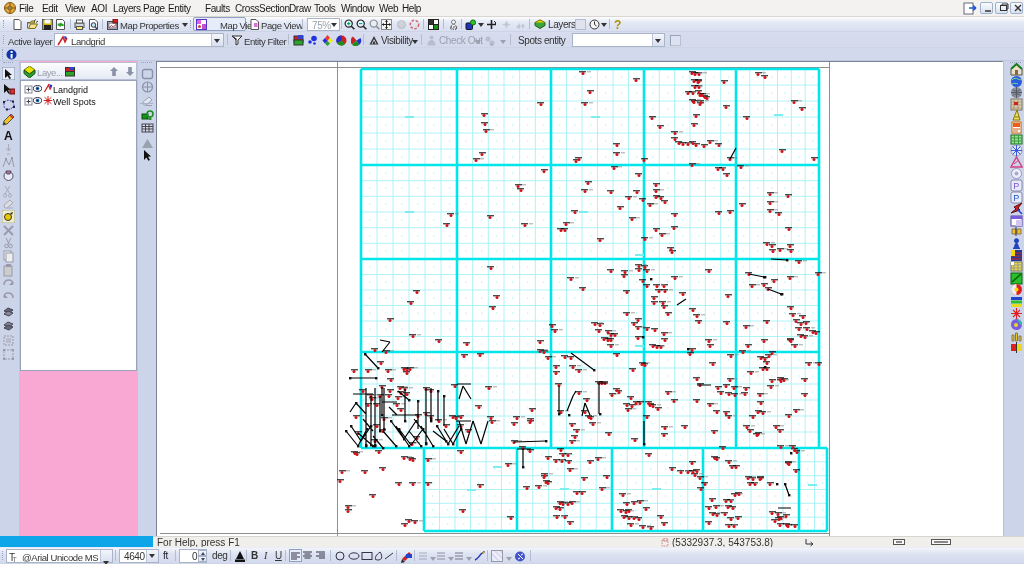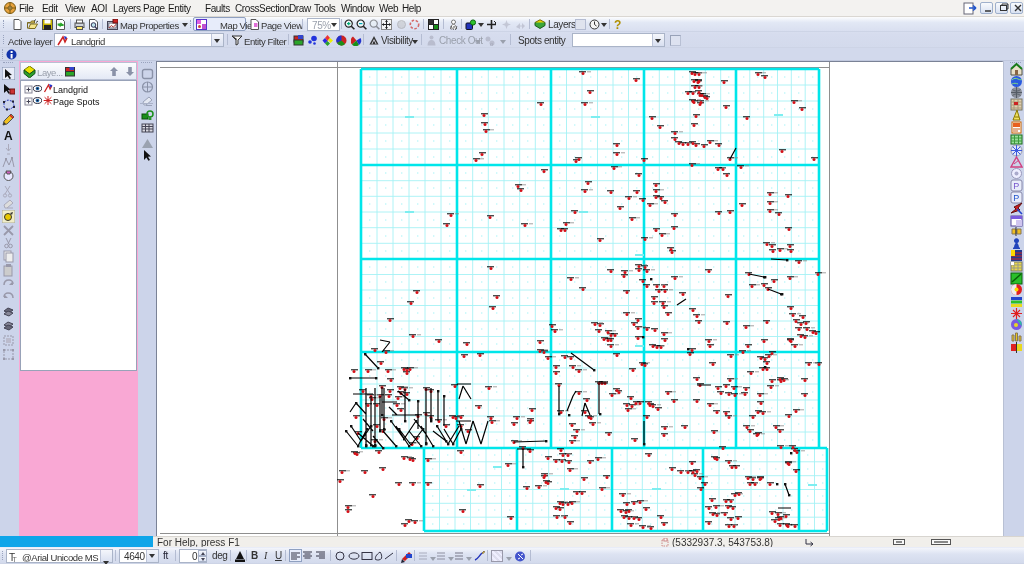--- a/index.html
+++ b/index.html
@@ -394,21 +394,21 @@
       </svg>
 <svg class="ab" style="left:22px;top:2px" width="10" height="11">
         <path d="M1.5 9L5.5 2l1.6 4 1.6-3" stroke="#cc2222" stroke-width="1.3" fill="none"></path>
         <path d="M6 1l3.5 1.2-2 2.6z" fill="#2233cc"></path>
       </svg>
 <svg class="ab" style="left:22px;top:14px" width="10" height="11">
         <path d="M5 1v9M.7 5.5h8.6M1.6 2.2l6.8 6.6M8.4 2.2L1.6 8.8" stroke="#cc2222" stroke-width="1"></path>
         <circle cx="5" cy="5.5" r="1.2" fill="#cc2222"></circle>
       </svg>
 <span class="ab" style="left:32px;top:4px;color:#111;font-size:9px">Landgrid</span>
-<span class="ab" style="left:32px;top:16px;color:#111;font-size:9px">Page Spots</span>
+<span class="ab" style="left:32px;top:16px;color:#111;font-size:9px">Well Spots</span>
 </div>
   </div>
 <div class="ab vstrip" style="left:138px;top:61px;width:18px;height:475px">
 <i class="ab" style="left:3px;top:1px;width:11px;border-top:1px dotted #98a2bd"></i>
 <svg class="ab" style="left:2.5px;top:7px" width="13" height="13">
       <rect x="1.5" y="1.5" width="10" height="9" rx="2" fill="none" stroke="#8a92a8" stroke-width="1.4"></rect>
     </svg>
 <svg class="ab" style="left:2.5px;top:20px" width="13" height="13">
       <circle cx="6.5" cy="6" r="5" fill="none" stroke="#8a92a8" stroke-width="1.2"></circle>
       <path d="M6.5 1v10M1.5 6h10" stroke="#8a92a8"></path>

